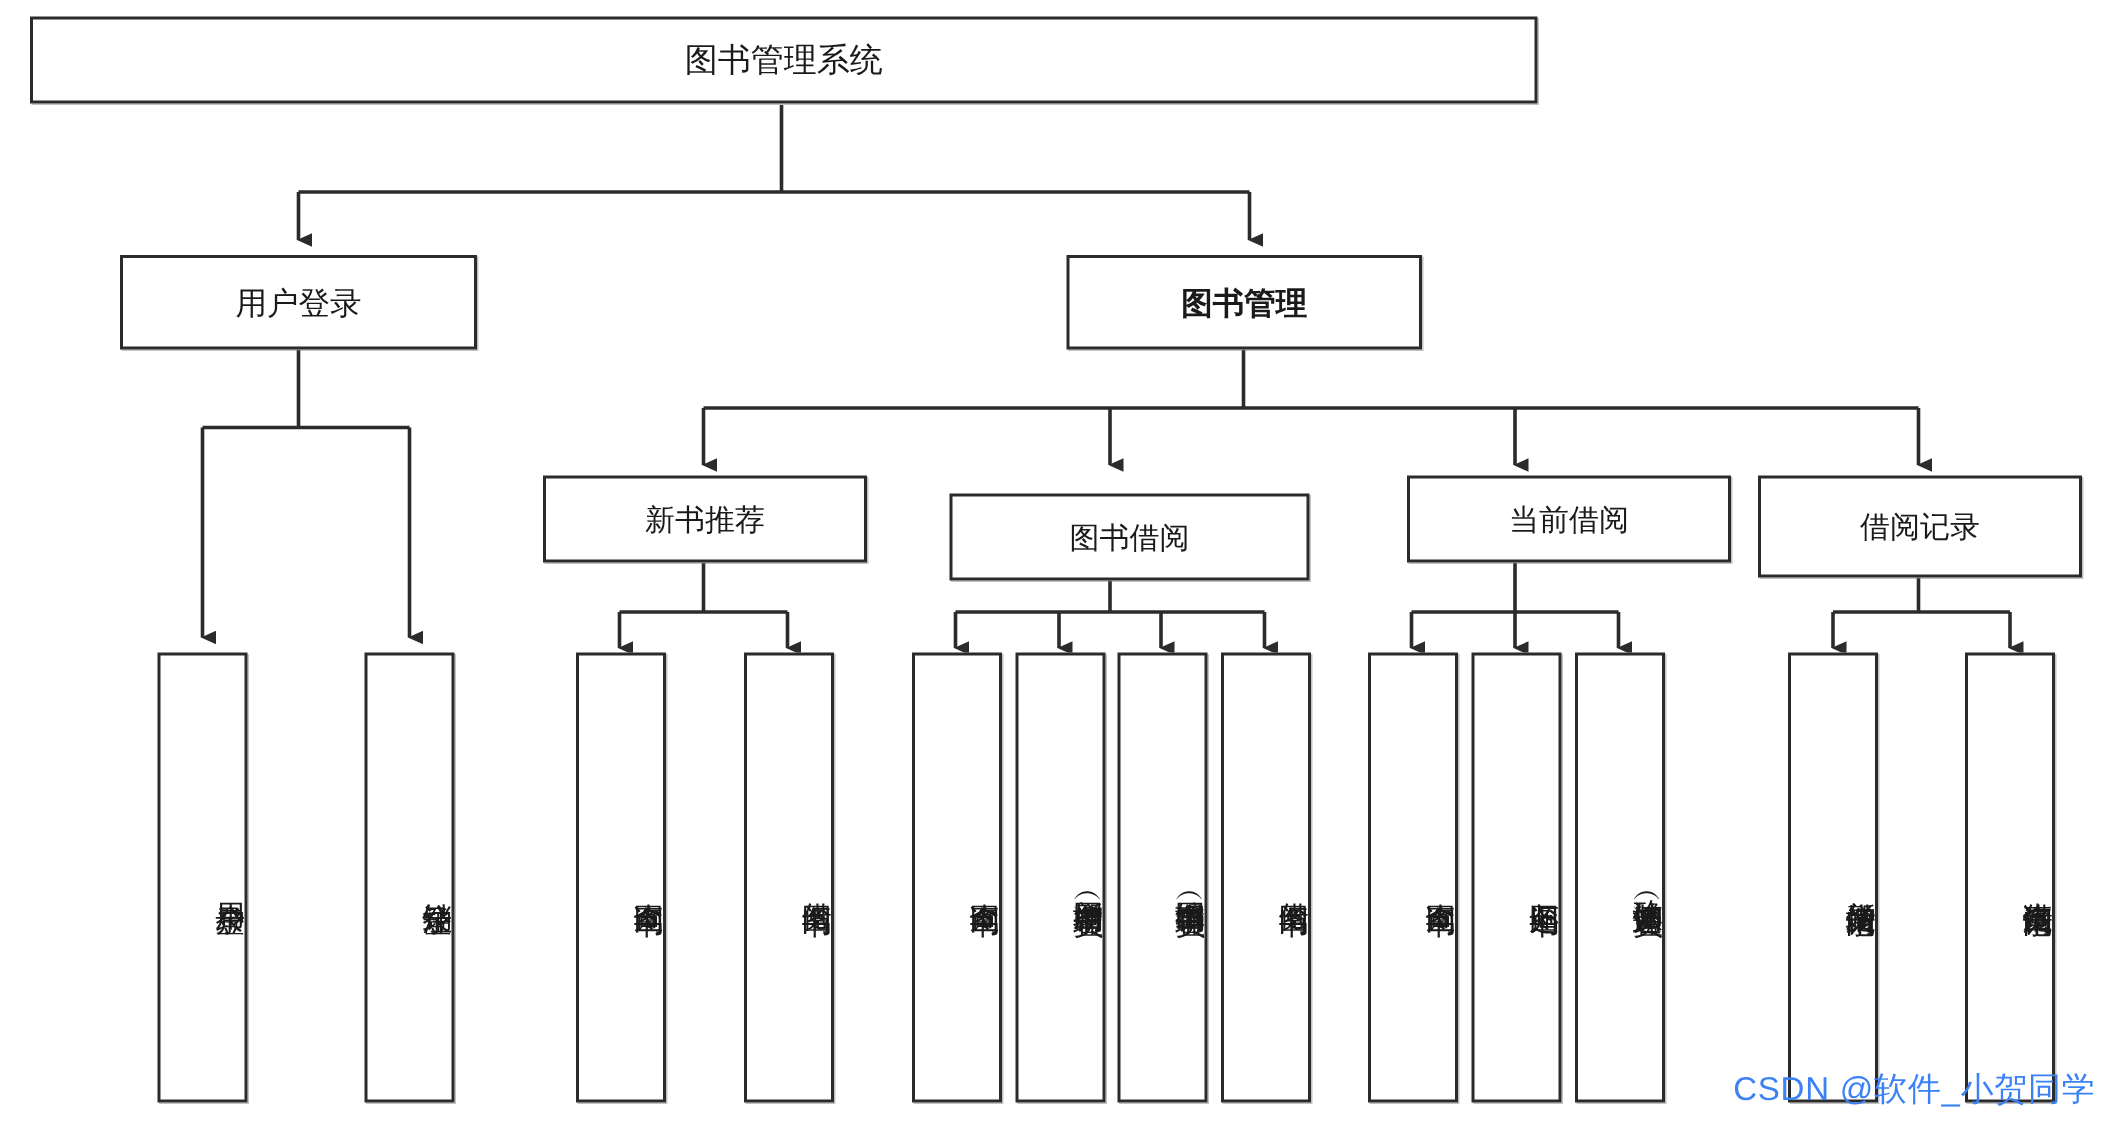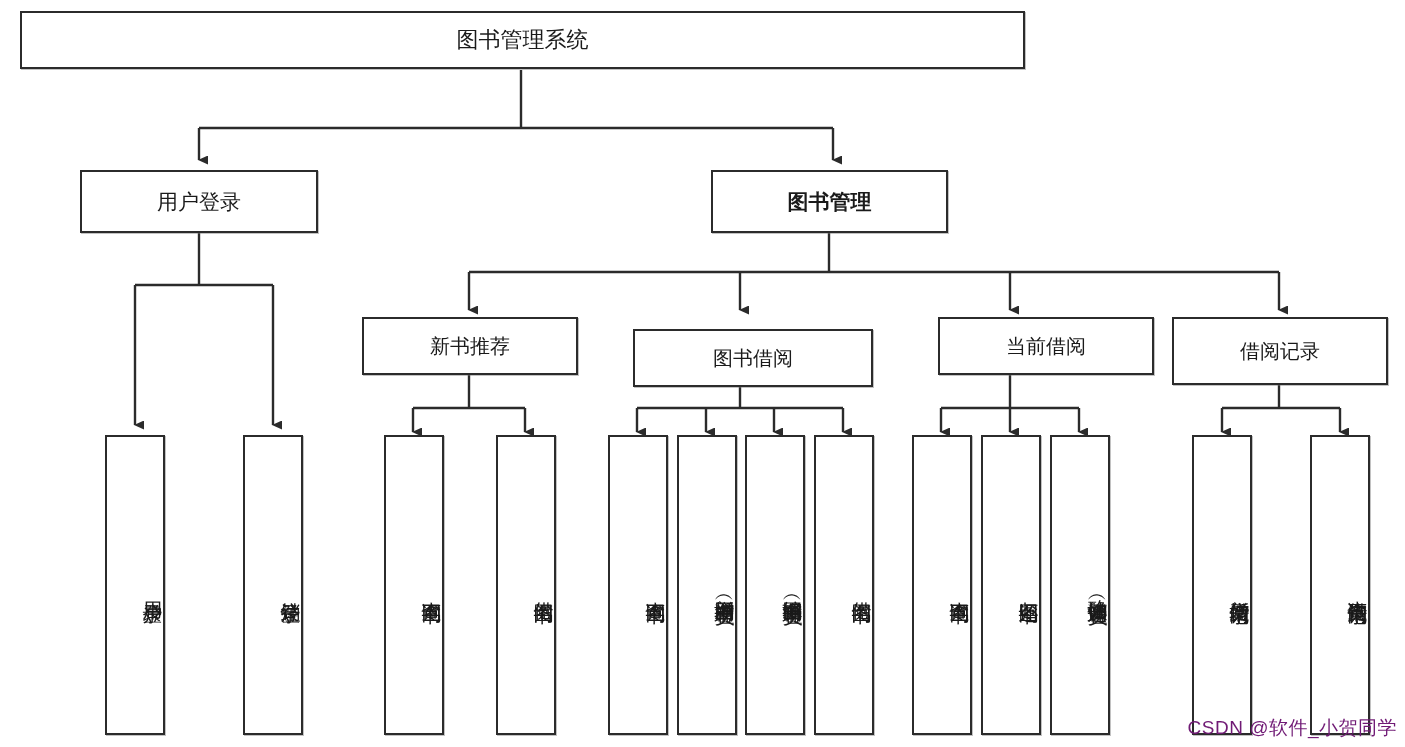--- a/index.html
+++ b/index.html
@@ -52,22 +52,22 @@
     left: 0;
     top: 0;
     width: 1405px;
     height: 747px;
     pointer-events: none;
   }
   .watermark {
     position: absolute;
     right: 8px;
     bottom: 6px;
-    font-size: 19px;
-    color: #701a75;
+    font-size: 22px;
+    color: #3b82f6;
     letter-spacing: 0.5px;
     white-space: nowrap;
   }
 </style>
 </head>
 <body>
 
 <div id="canvas">
 
   <svg class="links" viewBox="0 0 1405 747">

